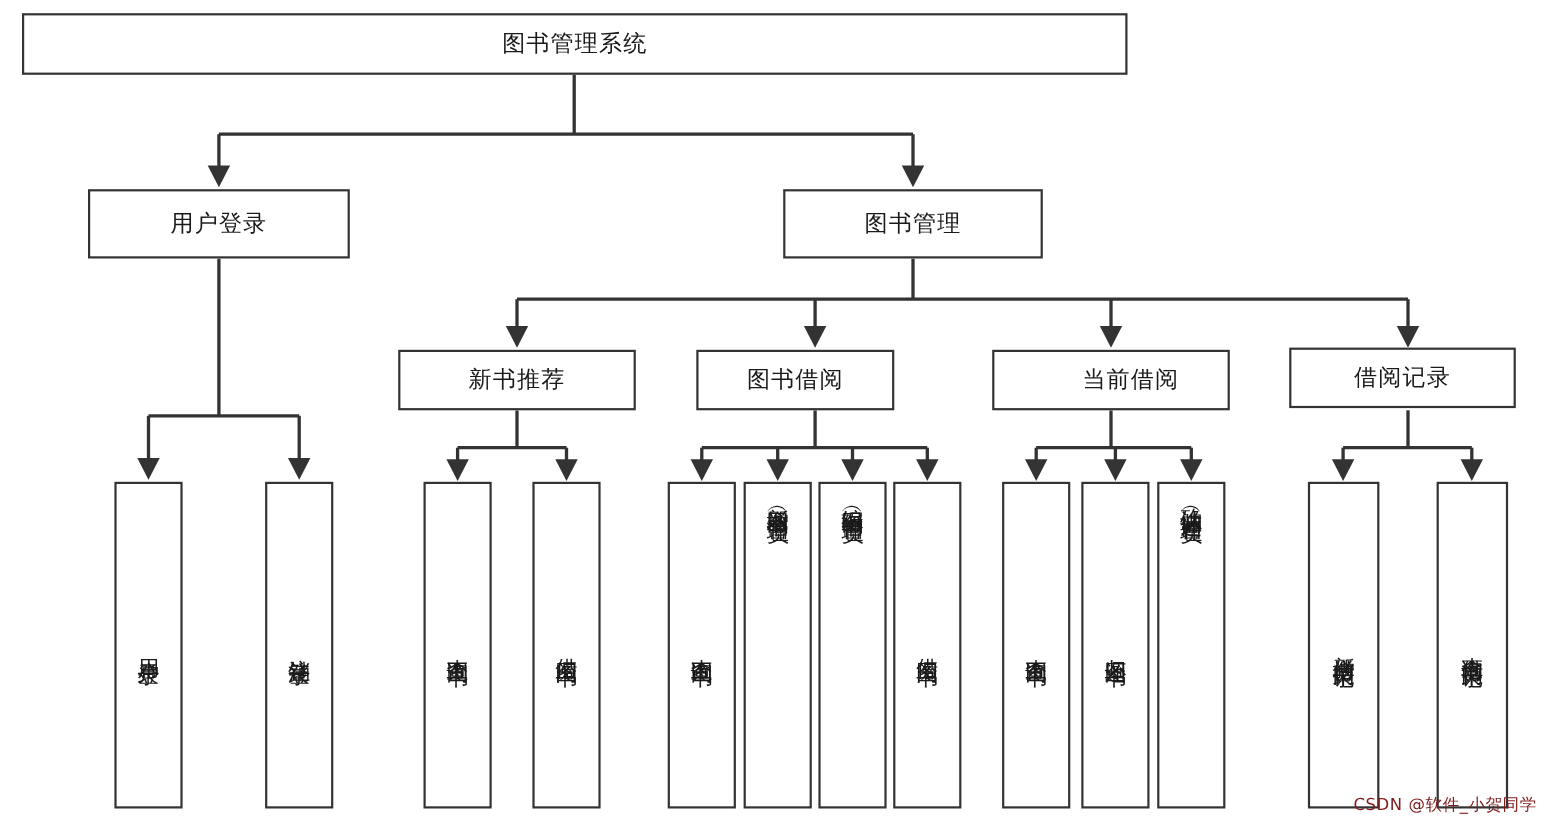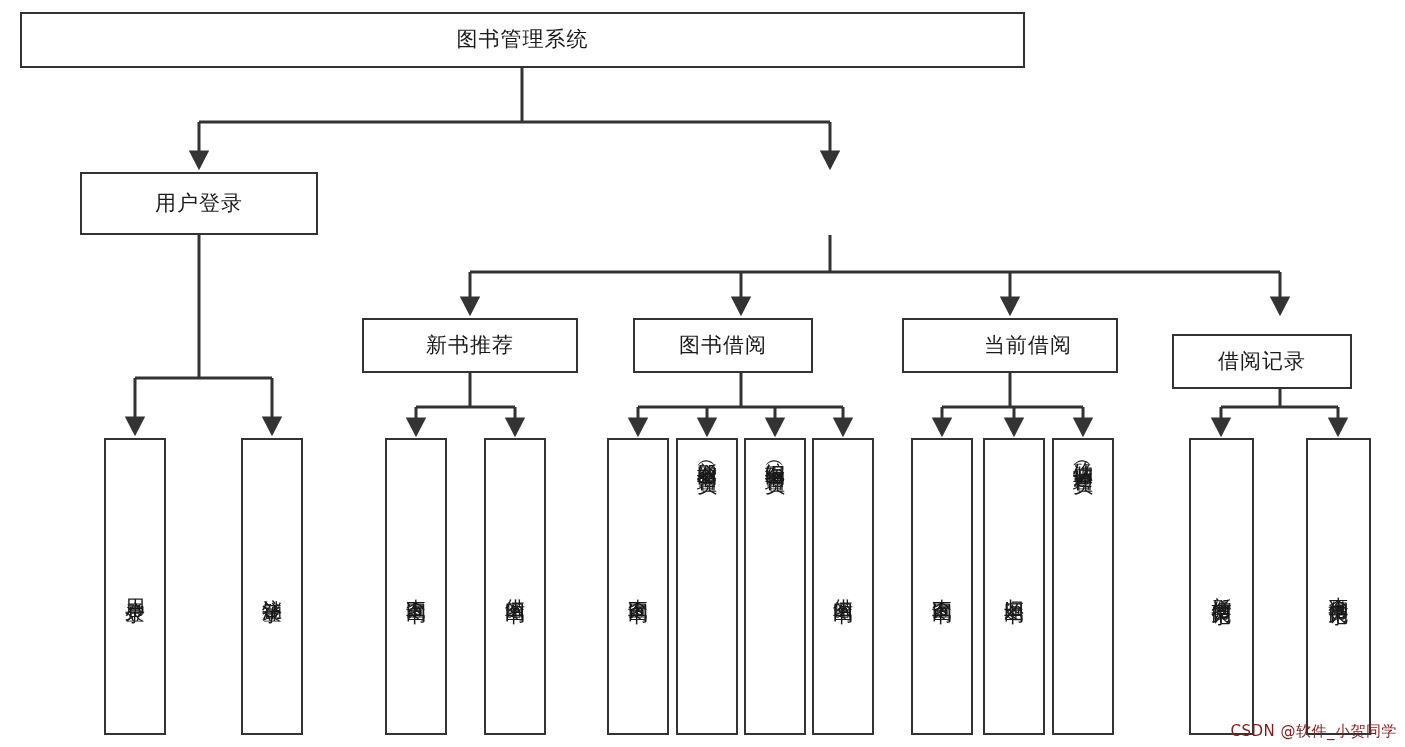--- a/index.html
+++ b/index.html
@@ -120,31 +120,34 @@
     </g>
   </svg>
 
   <div class="node horiz" style="left:20px;top:12px;width:1005px;height:56px;">
     <span class="label">图书管理系统</span>
   </div>
 
   <div class="node horiz" style="left:80px;top:172px;width:238px;height:63px;">
     <span class="label">用户登录</span>
   </div>
+  <div class="node horiz" style="left:712px;top:172px;width:236px;height:63px;">
+    <span class="label">图书管理</span>
+  </div>
 
   <div class="node horiz" style="left:362px;top:318px;width:216px;height:55px;">
     <span class="label">新书推荐</span>
   </div>
   <div class="node horiz" style="left:633px;top:318px;width:180px;height:55px;">
     <span class="label">图书借阅</span>
   </div>
   <div class="node horiz" style="left:902px;top:318px;width:216px;height:55px;padding-left:36px;">
     <span class="label">当前借阅</span>
   </div>
-  <div class="node horiz" style="left:1172px;top:334px;width:180px;height:55px;">
+  <div class="node horiz" style="left:1172px;top:316px;width:206px;height:55px;">
     <span class="label">借阅记录</span>
   </div>
 
   <div class="node vert centered" style="left:104px;top:438px;width:62px;height:297px;">
     <span class="label">用户登录</span>
   </div>
   <div class="node vert centered" style="left:241px;top:438px;width:62px;height:297px;">
     <span class="label">注销登录</span>
   </div>
   <div class="node vert centered" style="left:385px;top:438px;width:62px;height:297px;">

